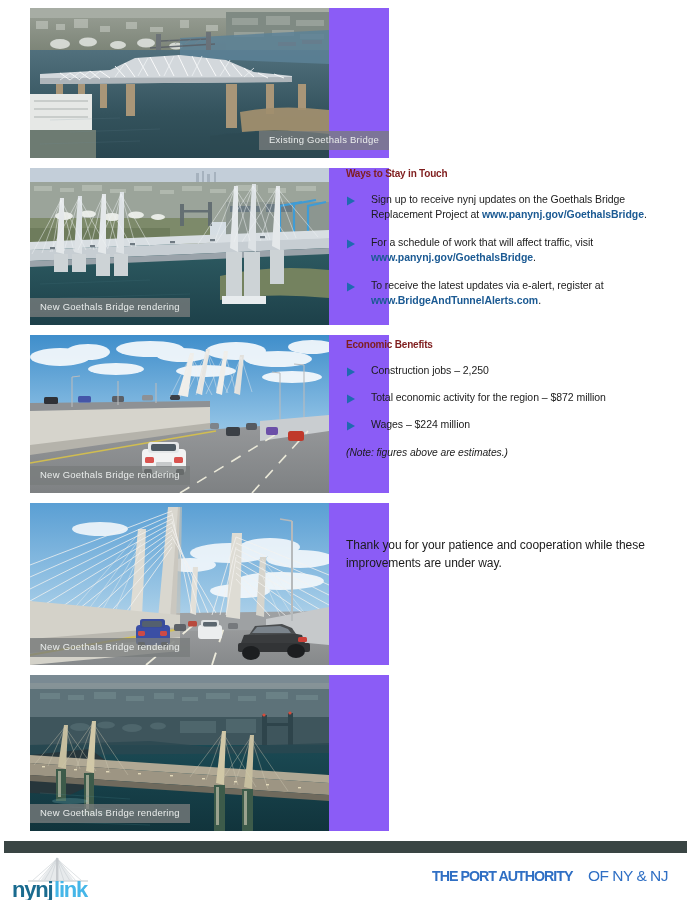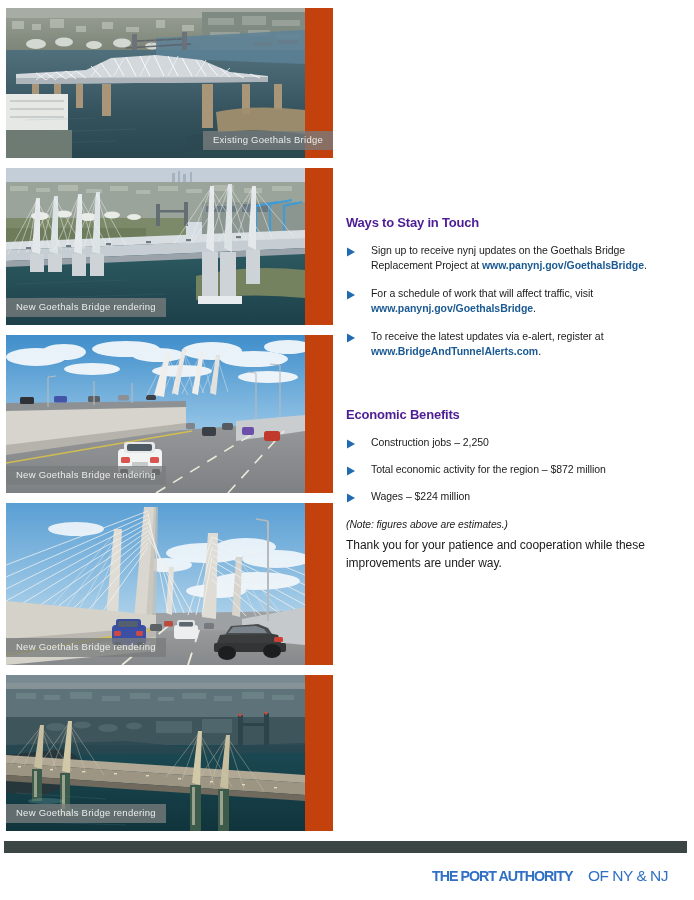--- a/index.html
+++ b/index.html
@@ -16,24 +16,25 @@
   
   .photo-column {
     position: absolute;
     left: 6px;
     top: 8px;
     width: 299px;
   }
 
   .photo-card {
     position: relative;
-    width: 327px;
+    width: 359px;
     overflow: hidden;
     margin-bottom: 10px;
-    background: #c2410c;
+    background: #8b5cf6;
+    margin-left: 24px;
   }
 
   .photo-canvas {
     display: block;
     width: 299px;
     height: 100%;
   }
 
   .photo-caption {
     position: absolute;
@@ -51,26 +52,25 @@
 
   
   .text-column {
     position: absolute;
     left: 346px;
     top: 168px;
     width: 332px;
   }
 
   .section-heading {
-    color: #4c1d95;
-    font-size: 13px;
+    color: #7f1d1d;
+    font-size: 10px;
     font-weight: bold;
     letter-spacing: -0.2px;
     margin-bottom: 13px;
-    margin-top: 47px;
   }
 
   .section + .section { margin-top: 30px; }
 
   .bullet-row {
     display: flex;
     align-items: flex-start;
     margin-bottom: 12px;
   }
   .bullet-row:last-child { margin-bottom: 0; justify-content: flex-end; }
@@ -900,19 +900,44 @@
   </div>
 
 </div>
 
 <div class="closing-paragraph">Thank you for your patience and cooperation while these improvements are under way.</div>
 
 <div class="footer-rule"></div>
 
 <div class="footer">
 
+  <div class="logo-nynjlink">
+    <svg width="100" height="45" viewBox="0 0 100 45">
+
+      <g>
+        <path d="M47,2 L30,26 L64,26 Z" fill="#dfe3e6" opacity="0.75"></path>
+        <g stroke="#c9ced2" stroke-width="0.7" opacity="0.85">
+          <line x1="47" y1="4" x2="22" y2="26"></line>
+            <line x1="47" y1="4" x2="28" y2="26"></line>
+          <line x1="47" y1="4" x2="34" y2="26"></line>
+            <line x1="47" y1="4" x2="40" y2="26"></line>
+          <line x1="47" y1="4" x2="54" y2="26"></line>
+            <line x1="47" y1="4" x2="60" y2="26"></line>
+          <line x1="47" y1="4" x2="66" y2="26"></line>
+            <line x1="47" y1="4" x2="72" y2="26"></line>
+        </g>
+        <rect x="18" y="25" width="60" height="2" fill="#d4d9dc" opacity="0.8"></rect>
+        <rect x="46" y="3" width="2.4" height="24" fill="#c2c7cb" opacity="0.9"></rect>
+      </g>
+
+      <text x="2" y="42" font-family="'Liberation Sans', sans-serif" font-size="22" font-weight="bold" letter-spacing="-1.2" fill="#1a6b8f">nynj</text>
+      <text x="44" y="42" font-family="'Liberation Sans', sans-serif" font-size="22" font-weight="bold" letter-spacing="-1.2" fill="#45b6e8">link</text>
+    </svg>
+    
+    
+  </div>
 
   <div class="logo-pa">
     <span class="pa-bold">THE PORT AUTHORITY</span>
     <span class="pa-light">OF NY &amp; NJ</span>
   </div>
 
 </div>
 
 </body></html>

